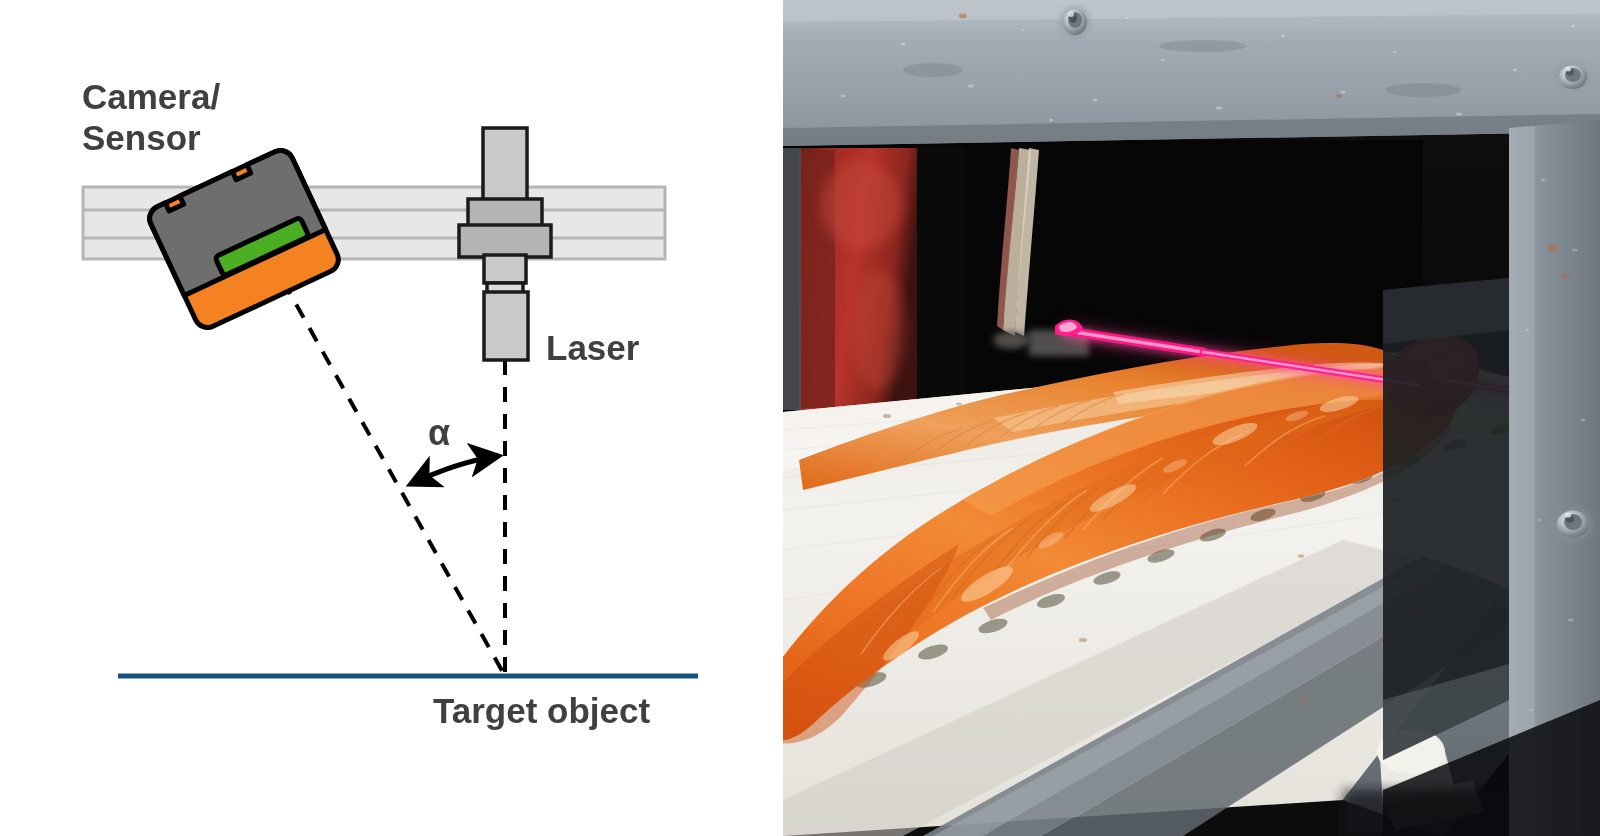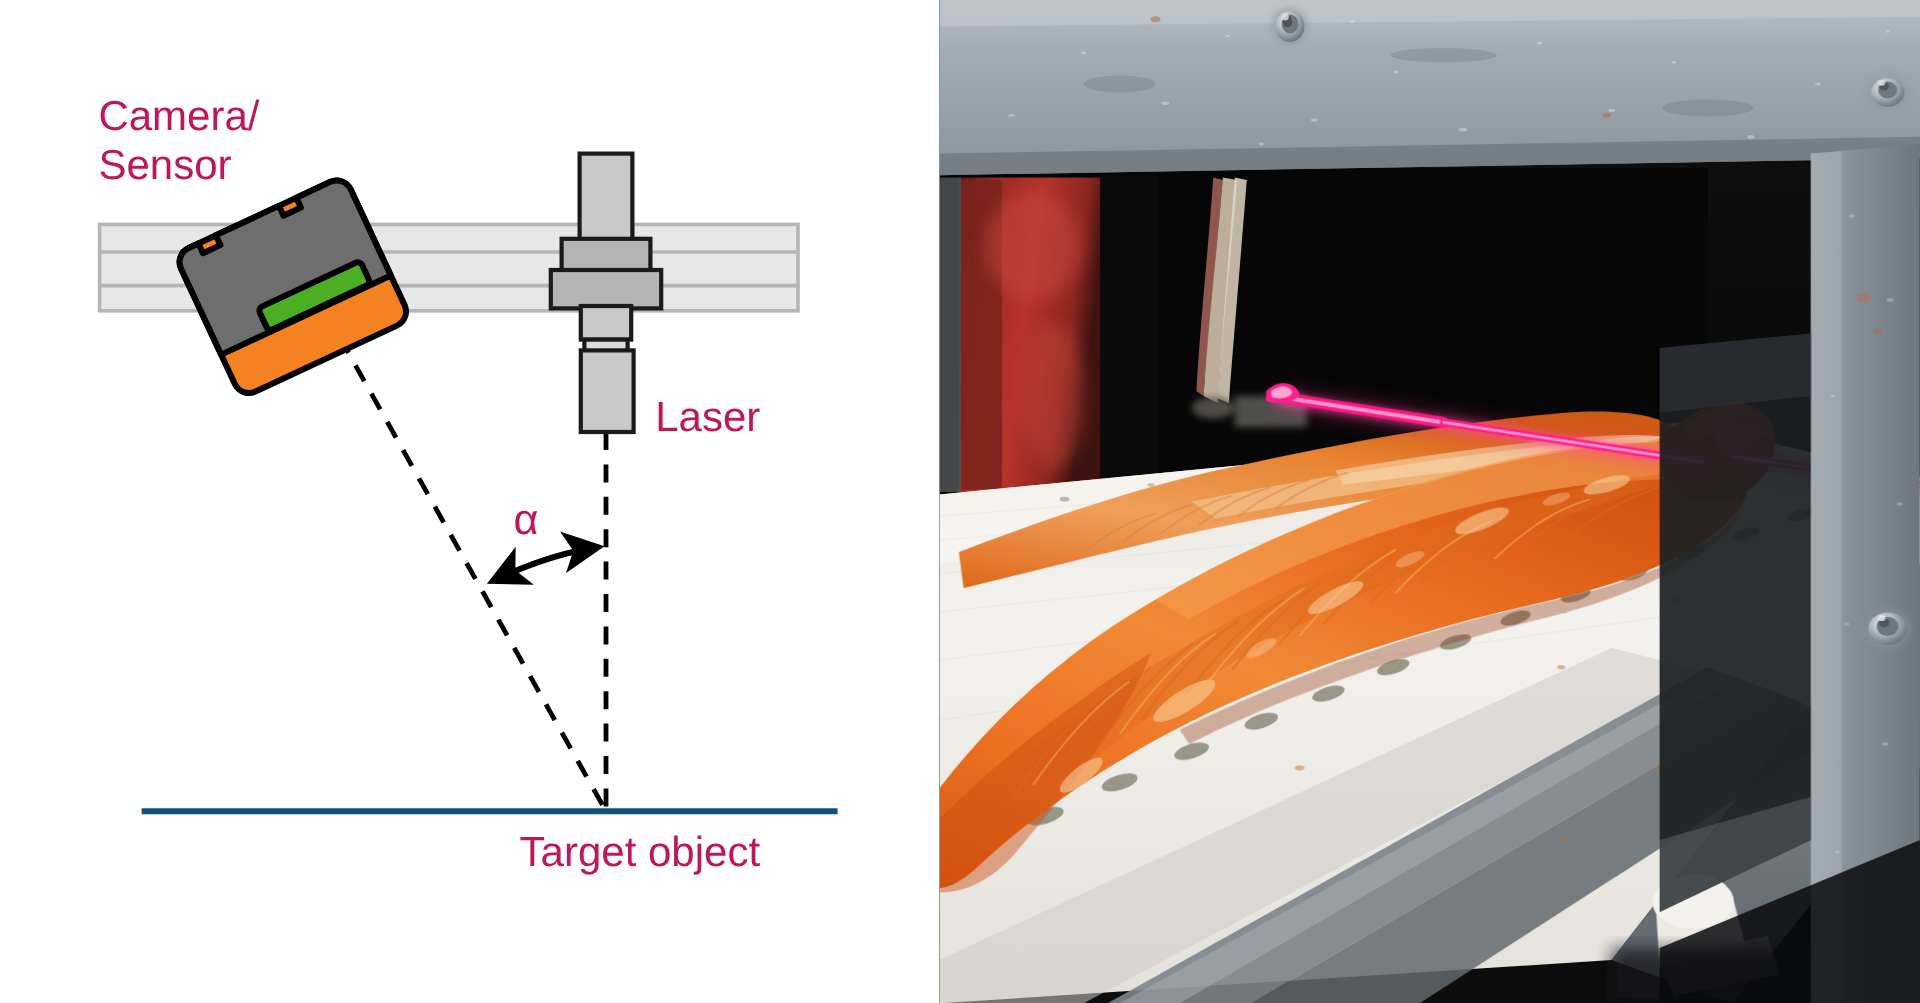--- a/index.html
+++ b/index.html
@@ -26,23 +26,23 @@
     width: 783px; height: 836px;
     background: #ffffff;
   }
   #diagram-svg {
     position: absolute;
     left: 0; top: 0;
     width: 783px; height: 836px;
   }
   .diag-label {
     position: absolute;
-    color: #be185d;
+    color: #404040;
     font-family: "Liberation Sans", sans-serif;
-    font-weight: 400;
+    font-weight: 700;
     white-space: pre;
     line-height: 1.18;
   }
   #label-camera-sensor {
     left: 82px;
     top: 76px;
     font-size: 35px;
   }
   #label-laser {
     left: 546px;

